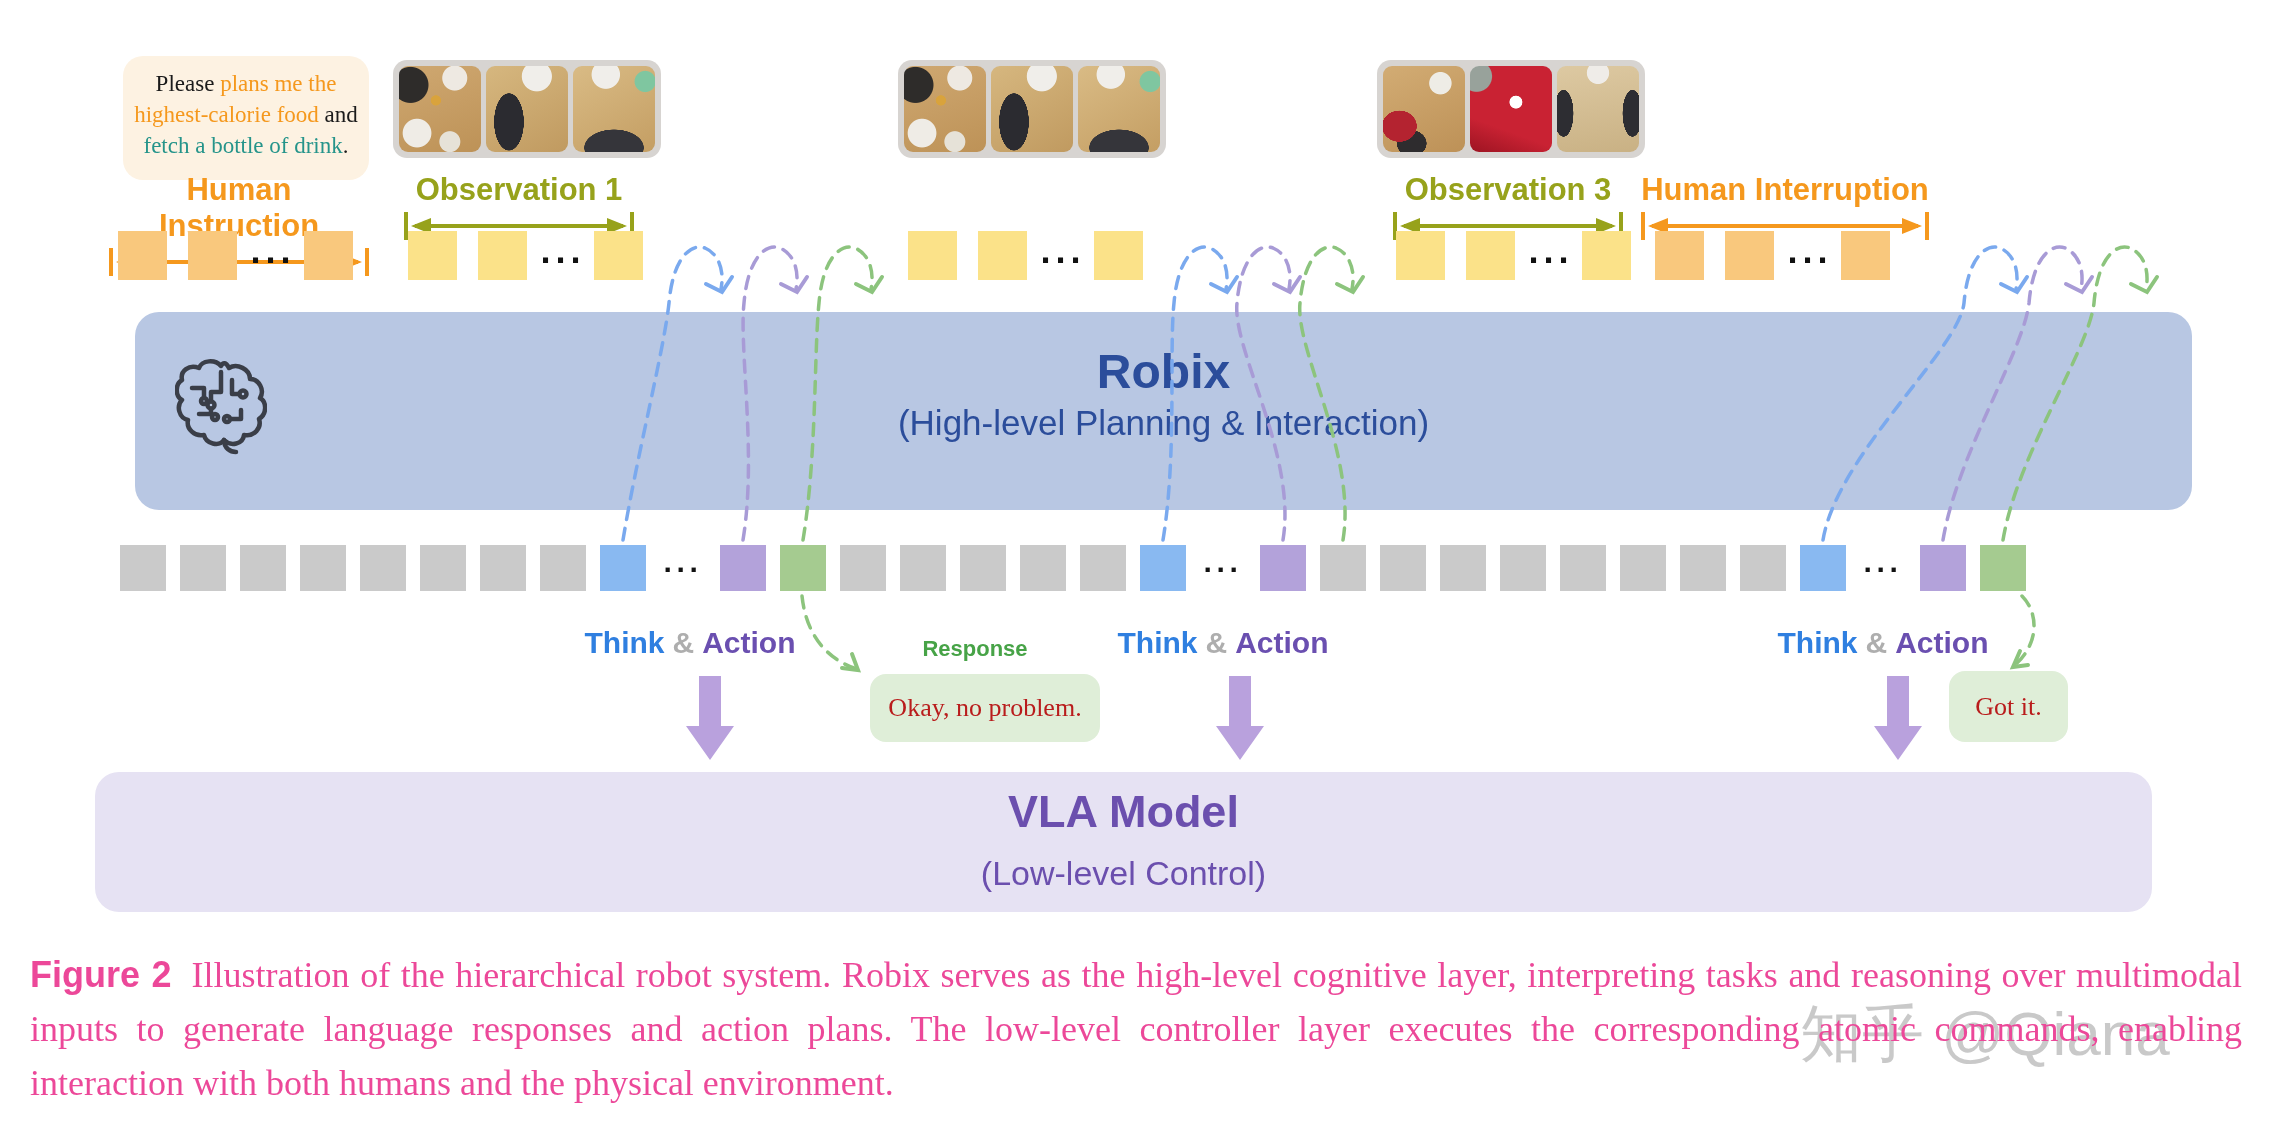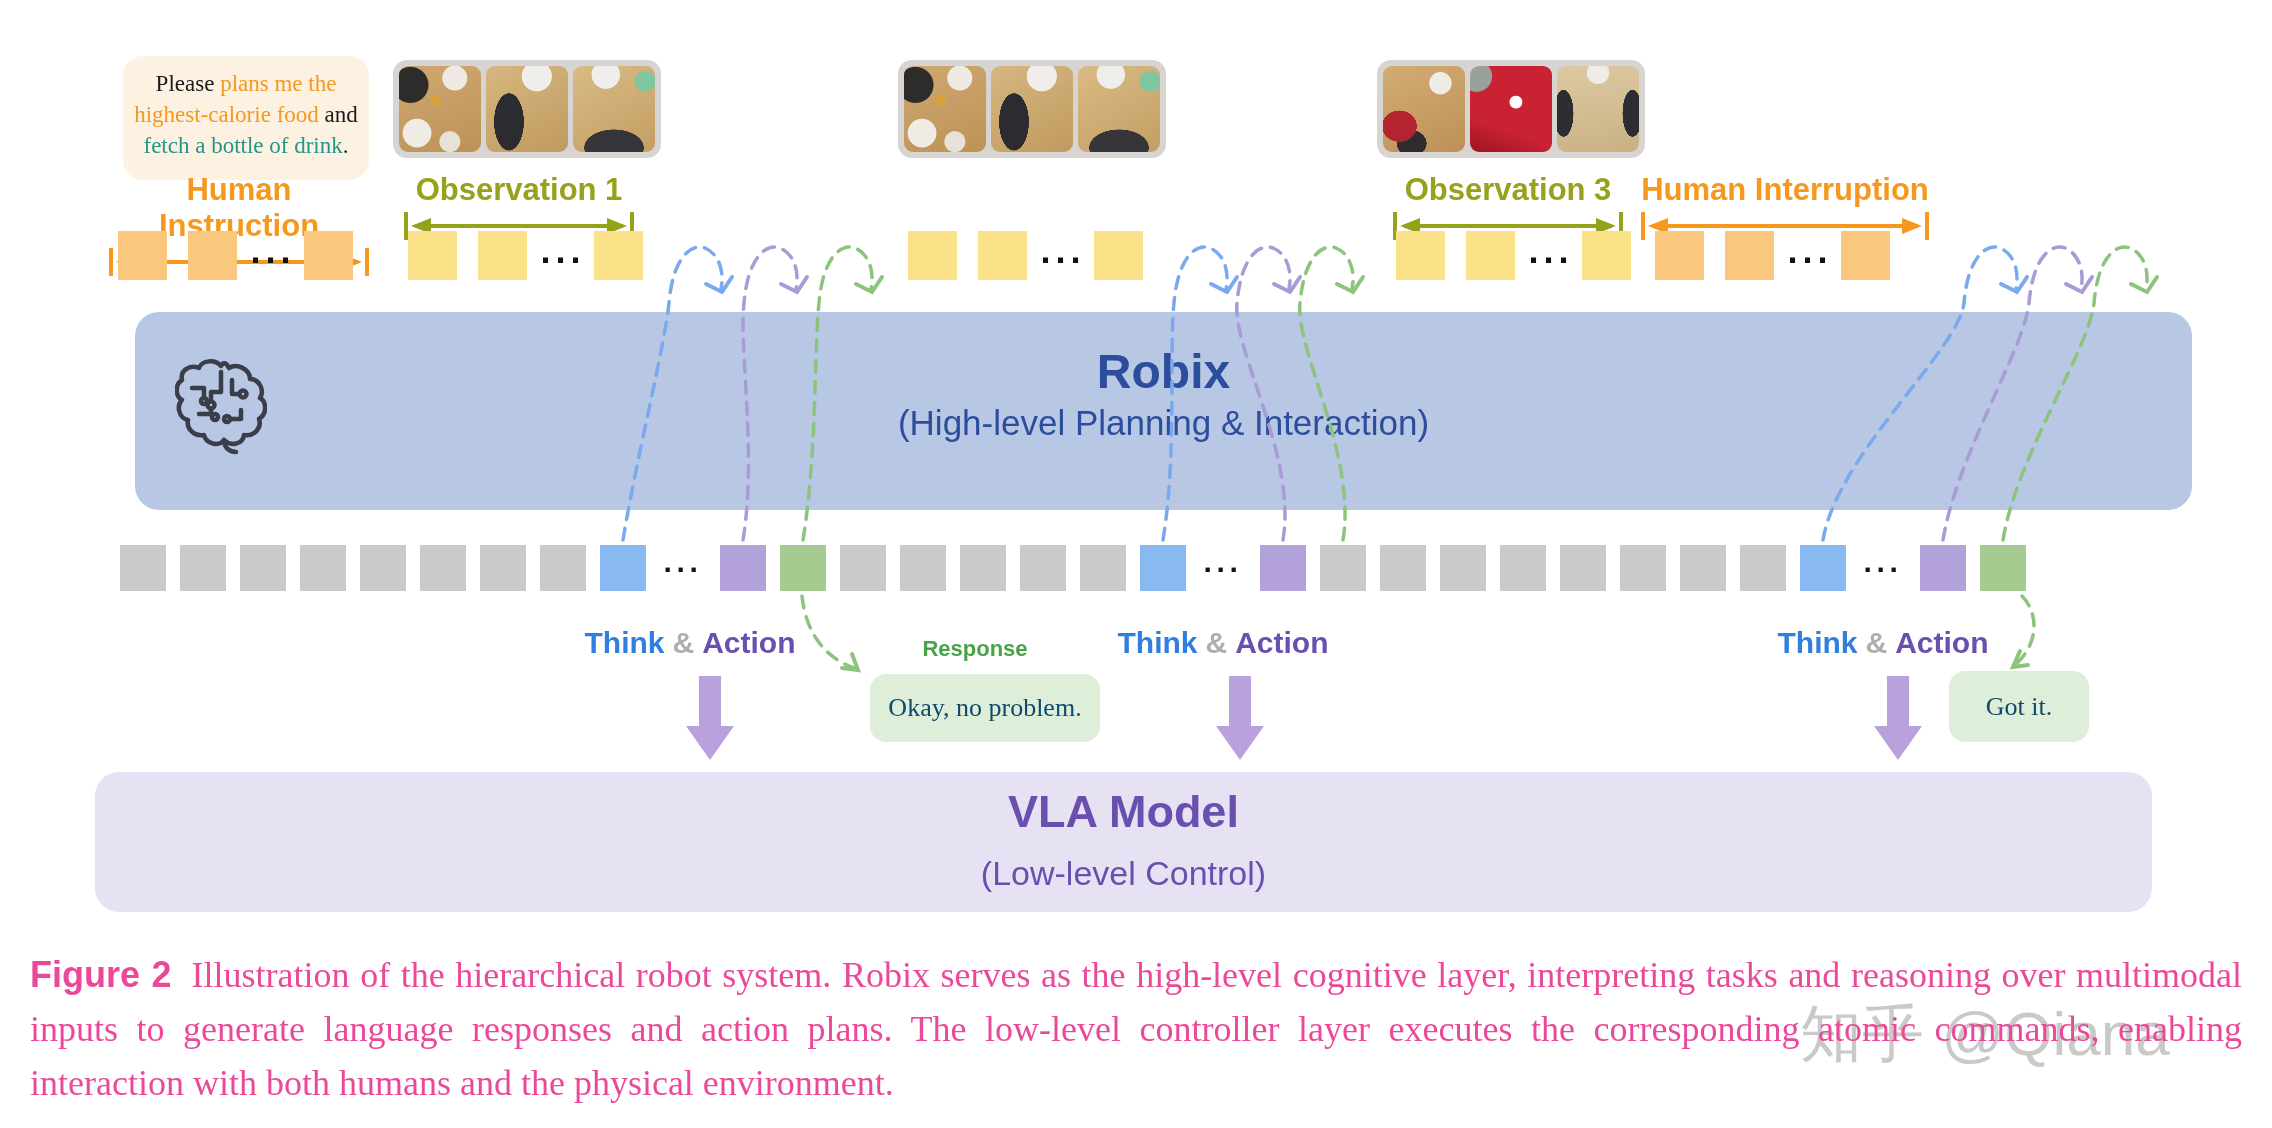--- a/index.html
+++ b/index.html
@@ -81,24 +81,24 @@
   #brain path,#brain circle{fill:none;stroke:#3a3e48;stroke-width:4.5;stroke-linejoin:round;stroke-linecap:round;}
 
   
   .ta{position:absolute;top:626px;transform:translateX(-50%);white-space:nowrap;
       font-weight:bold;font-size:30px;}
   .ta .t{color:var(--think-blue);} .ta .amp{color:var(--amp-gray);margin:0 8px;}
   .ta .act{color:var(--action-purple);}
   #response-label{position:absolute;left:975px;top:636px;transform:translateX(-50%);
       font-weight:bold;font-size:22px;color:var(--response-green);}
   .green-bubble{position:absolute;background:var(--bubble-green-bg);border-radius:16px;
-      font-family:"Liberation Serif",serif;font-size:26px;color:#0c4a6e;
+      font-family:"Liberation Serif",serif;font-size:26px;color:#b91c1c;
       display:flex;align-items:center;justify-content:center;}
   #response-bubble{left:870px;top:674px;width:230px;height:68px;}
-  #gotit-bubble{left:1949px;top:671px;width:140px;height:71px;}
+  #gotit-bubble{left:1949px;top:671px;width:119px;height:71px;}
 
   
   #overlay{position:absolute;left:0;top:0;z-index:2;pointer-events:none;}
 
   
   #caption{left:30px;top:948px;width:2212px;z-index:2;
     font-family:"Liberation Serif",serif;font-size:36px;line-height:54px;color:#ec4899;
     text-align:justify;}
   #caption .tag{font-family:"Liberation Sans",sans-serif;font-weight:bold;margin-right:20px;}
   #watermark{left:1800px;top:992px;z-index:1;font-size:62px;color:#c9c9c9;

